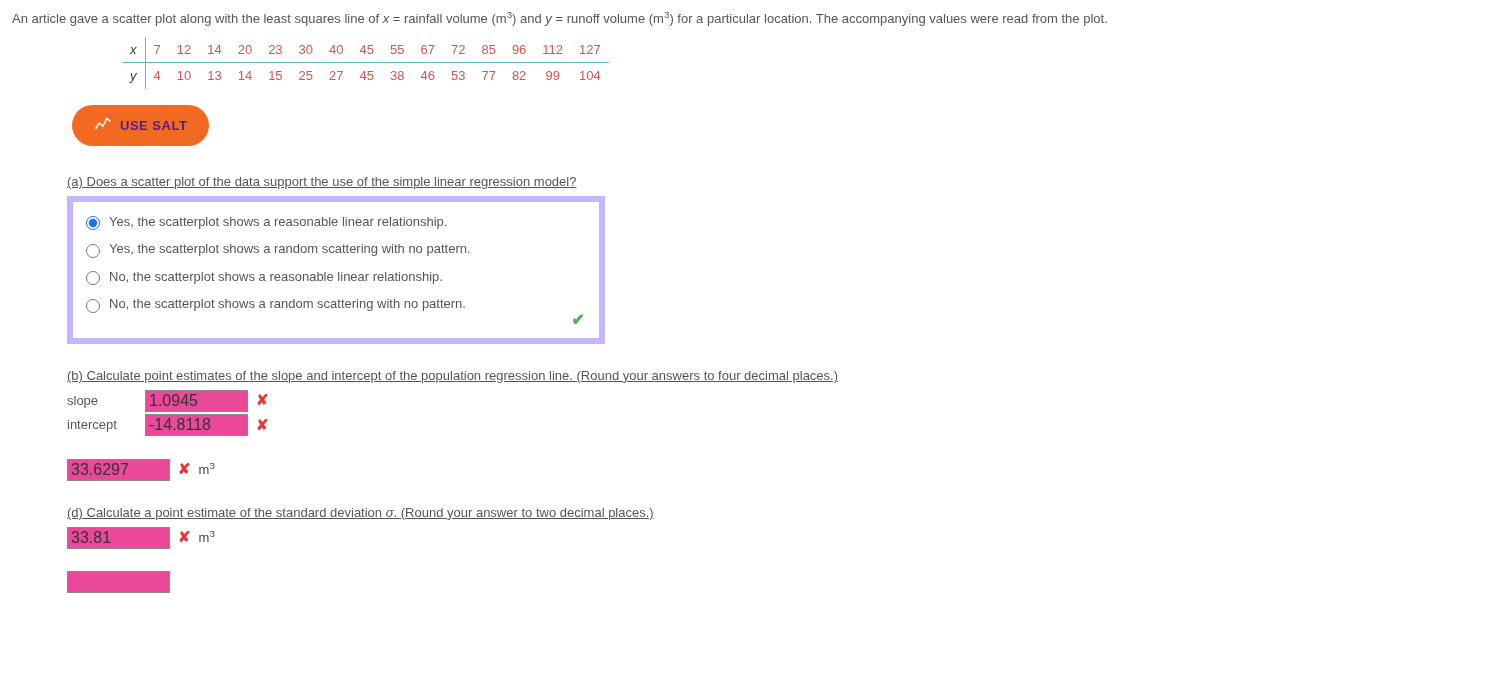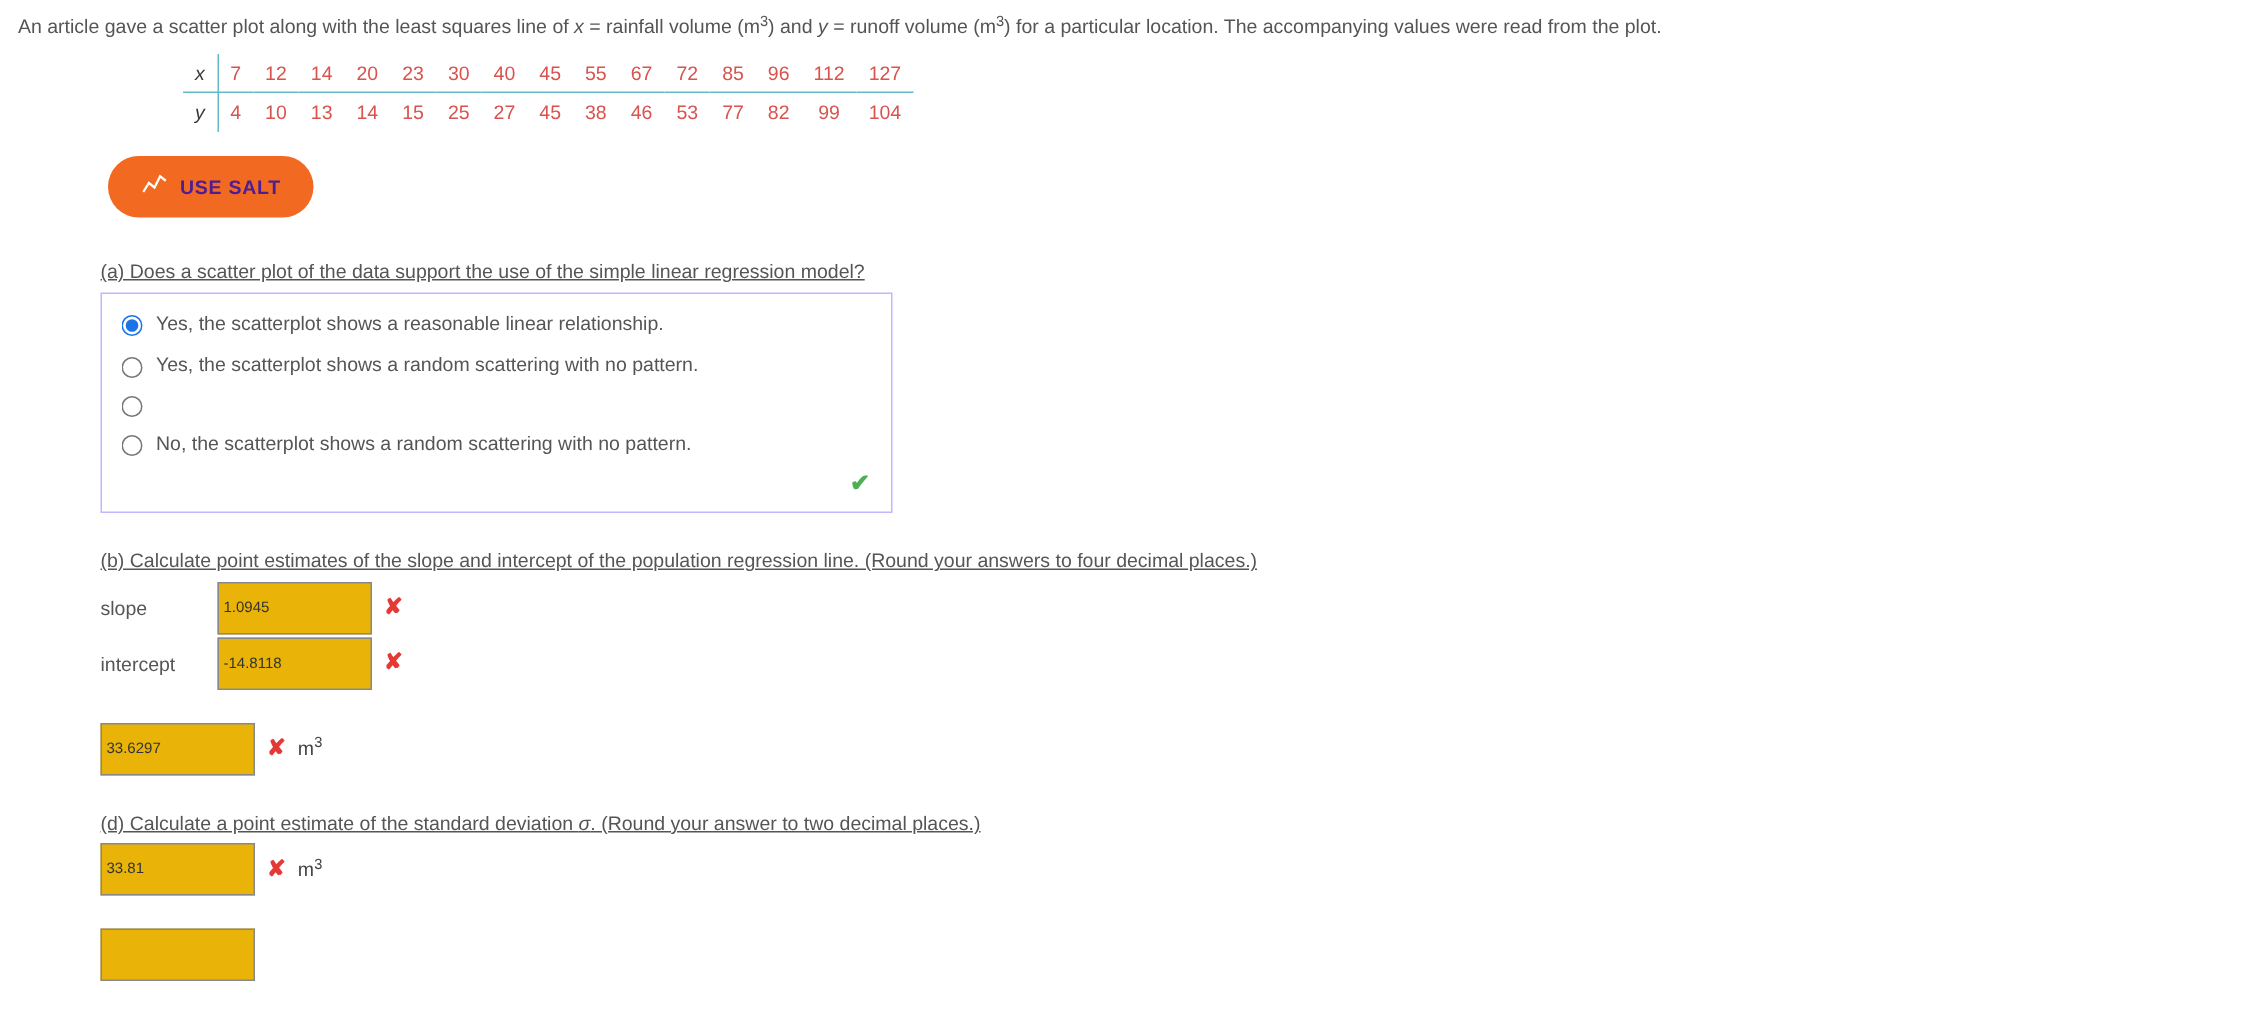--- a/index.html
+++ b/index.html
@@ -40,45 +40,45 @@
     margin: 0 0 20px 60px;
     cursor: pointer;
   }
   .salt-btn svg { width: 18px; height: 16px; stroke: #fff; stroke-width: 2; fill: none; }
 
   .section { margin: 6px 0 22px 55px; }
   .qtext { margin-bottom: 4px; text-decoration: underline; }
   .red { color: #d9534f; }
 
   .radio-box {
-    border: 1px solid #c4b5fd;
-    padding: 6px 8px 32px 8px;
+    border: 6px solid #c4b5fd;
+    padding: 6px 8px 20px 8px;
     position: relative;
     width: 510px;
   }
   .radio-row { display: flex; align-items: center; gap: 6px; padding: 4px 0; }
   .radio-row input[type="radio"] { accent-color: #1a73e8; width: 14px; height: 14px; }
   .check-icon {
     position: absolute;
     right: 14px;
     bottom: 6px;
     color: #4caf50;
     font-weight: bold;
     font-size: 16px;
   }
 
   .ans-row { display: flex; align-items: center; gap: 8px; margin: 2px 0; }
   .ans-label { width: 70px; }
   input.text-ans {
     font-family: inherit;
-    font-size: 10px;
+    font-size: 16px;
     width: 95px;
-    padding: 11px 3px;
+    padding: 1px 3px;
     border: 1px solid #888;
-    background: #eab308;
+    background: #ec4899;
     color: #333;
   }
   .x-icon { color: #e53935; font-weight: bold; font-size: 15px; }
   .unit { color: #444; }
 </style>
 </head>
 <body>
 
 
 
@@ -145,20 +145,21 @@
     <div class="radio-row">
       <input type="radio" name="qa" checked="" style="">
       <span>Yes, the scatterplot shows a reasonable linear relationship.</span>
     </div>
     <div class="radio-row">
       <input type="radio" name="qa" style="">
       <span>Yes, the scatterplot shows a random scattering with no pattern.</span>
     </div>
     <div class="radio-row">
       <input type="radio" name="qa" style="">
+      <span>No, the scatterplot shows a reasonable linear relationship.</span>
     </div>
     <div class="radio-row">
       <input type="radio" name="qa" style="">
       <span>No, the scatterplot shows a random scattering with no pattern.</span>
     </div>
     <span class="check-icon">✔</span>
   </div>
 </div>
 
 

